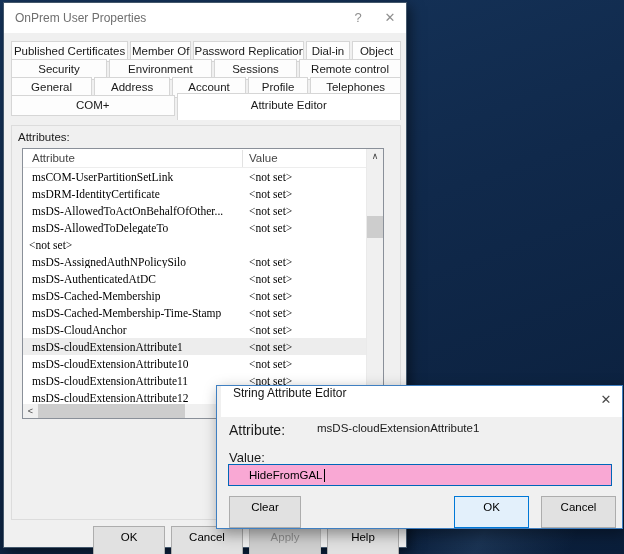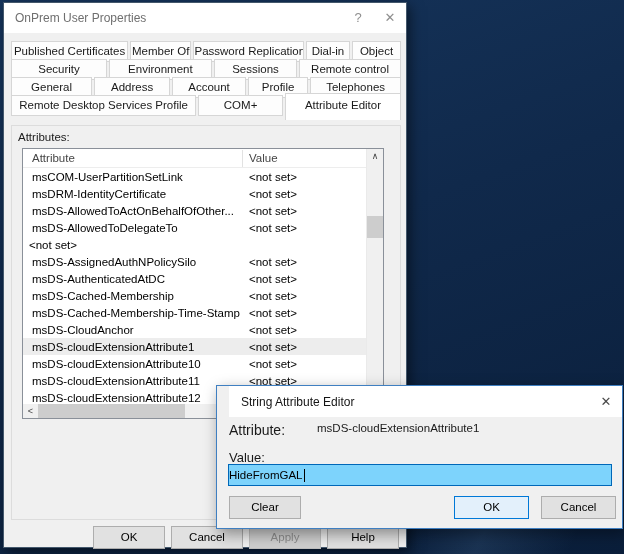--- a/index.html
+++ b/index.html
@@ -49,62 +49,62 @@
   .list {
     position:absolute; left:10px; top:22px; width:362px; height:271px;
     background:#ffffff; border:1px solid #8a9099; display:flex;
   }
   .list-main { flex:1; display:flex; flex-direction:column; min-width:0; }
   .list-header { height:19px; flex:none; display:flex; align-items:center; border-bottom:1px solid #ededed; font-size:11.5px; color:#454545; }
   .hcol-a { width:219px; padding-left:9px; }
   .hdiv { width:1px; height:17px; background:#e2e2e2; }
   .hcol-v { flex:1; padding-left:6px; }
   .list-rows { flex:1; overflow:hidden; }
-  .lrow { height:17px; display:flex; align-items:center; font-size:11.5px; color:#000; white-space:nowrap; }
+  .lrow { height:17px; display:flex; align-items:center; font-size:11.5px; color:#000; white-space:nowrap;font-family:Liberation Serif, serif; }
   .lrow .a { width:220px; padding-left:9px; overflow:hidden; }
   .lrow .v { flex:1; padding-left:6px; overflow:hidden; }
   .lrow.sel { background:#ededed; }
   .hscroll { height:14px; flex:none; background:#f0f0f0; display:flex; align-items:stretch; }
   .sarrow { width:15px; text-align:center; font-size:9px; color:#464646; line-height:14px; }
   .hthumb { width:147px; background:#cdcdcd; }
   .vscroll { width:17px; flex:none; background:#f0f0f0; border-left:1px solid #eaeaea; position:relative; }
   .vup { position:absolute; top:0; left:0; right:0; height:15px; text-align:center; font-size:9px; color:#464646; line-height:15px; }
   .vthumb { position:absolute; left:0; right:0; top:67px; height:22px; background:#cdcdcd; }
 
   
   .btn {
-    position:absolute; height:23px; background:#e1e1e1; border:1px solid #adadad;
+    position:absolute; height:32px; background:#e1e1e1; border:1px solid #adadad;
     font-size:11.5px; color:#000; text-align:center; line-height:21px;
   }
   .btn.disabled { background:#cfcfcf; border-color:#bfbfbf; color:#8d8d8d; }
   .btn.default-focus { background:#e3f0fb; border-color:#0078d7; }
 
   .edit-btn { left:17px; top:435px; width:77px; }
   .foot-ok { left:89px; top:523px; width:72px; }
   .foot-cancel { left:167px; top:523px; width:72px; }
   .foot-apply { left:245px; top:523px; width:72px; }
   .foot-help { left:323px; top:523px; width:72px; }
 
   
   .string-dialog {
     position:absolute; left:216px; top:385px; width:407px; height:144px;
     background:#f0f0f0; border:1px solid #3f7fc1;
     box-shadow:3px 5px 14px rgba(0,0,0,0.4);
     z-index:10;
   }
-  .stitlebar { position:absolute; left:12px; top:0; right:0; height:31px; background:#ffffff; display:flex; align-items:center; }
+  .stitlebar { position:absolute; left:4px; top:0; right:0; height:31px; background:#ffffff; display:flex; }
   .stitle { font-size:12px; color:#141414; padding-left:12px; flex:1; }
   .scap-btn { width:32px; height:28px; text-align:center; line-height:28px; font-size:13px; color:#4a4a4a; }
   .s-attr-label { position:absolute; left:12px; top:36px; font-size:14px; color:#1a1a1a; }
   .s-attr-name  { position:absolute; left:100px; top:36px; font-size:11.5px; color:#1a1a1a; }
   .s-val-label  { position:absolute; left:12px; top:64px; font-size:13px; color:#1a1a1a; }
   .s-input {
     position:absolute; left:11px; top:78px; width:384px; height:22px;
-    background:#7dd3fc; border:1px solid #0067b8; display:flex; align-items:center;
-    padding-left:0; font-size:11.5px; color:#000;
+    background:#f9a8d4; border:1px solid #0067b8; display:flex; align-items:center;
+    padding-left:20px; font-size:11.5px; color:#000;
   }
   .caret { width:1px; height:13px; background:#000; margin-left:1px; }
   .s-clear  { left:12px;  top:110px; width:72px; }
   .s-ok     { left:237px; top:110px; width:75px; }
   .s-cancel { left:324px; top:110px; width:75px; }
 </style>
 </head>
 <body>
 
 <div class="desktop-beam"></div>
@@ -211,21 +211,20 @@
       <div class="tab" style="flex-grow:103">Remote control</div>
     </div>
     <div class="tab-row">
       <div class="tab" style="flex-grow:65">General</div>
       <div class="tab" style="flex-grow:61">Address</div>
       <div class="tab" style="flex-grow:59">Account</div>
       <div class="tab" style="flex-grow:48">Profile</div>
       <div class="tab" style="flex-grow:73">Telephones</div>
     </div>
     <div class="tab-row">
-      <div class="tab" style="flex-grow:188">Remote Desktop Services Profile</div>
       <div class="tab" style="flex-grow:85">COM+</div>
       <div class="tab active" style="flex-grow:117">Attribute Editor</div>
     </div>
   </div>
 
   <div class="btn edit-btn">Edit</div>
 
   <div class="btn foot-ok">OK</div>
   <div class="btn foot-cancel">Cancel</div>
   <div class="btn foot-apply disabled">Apply</div>

